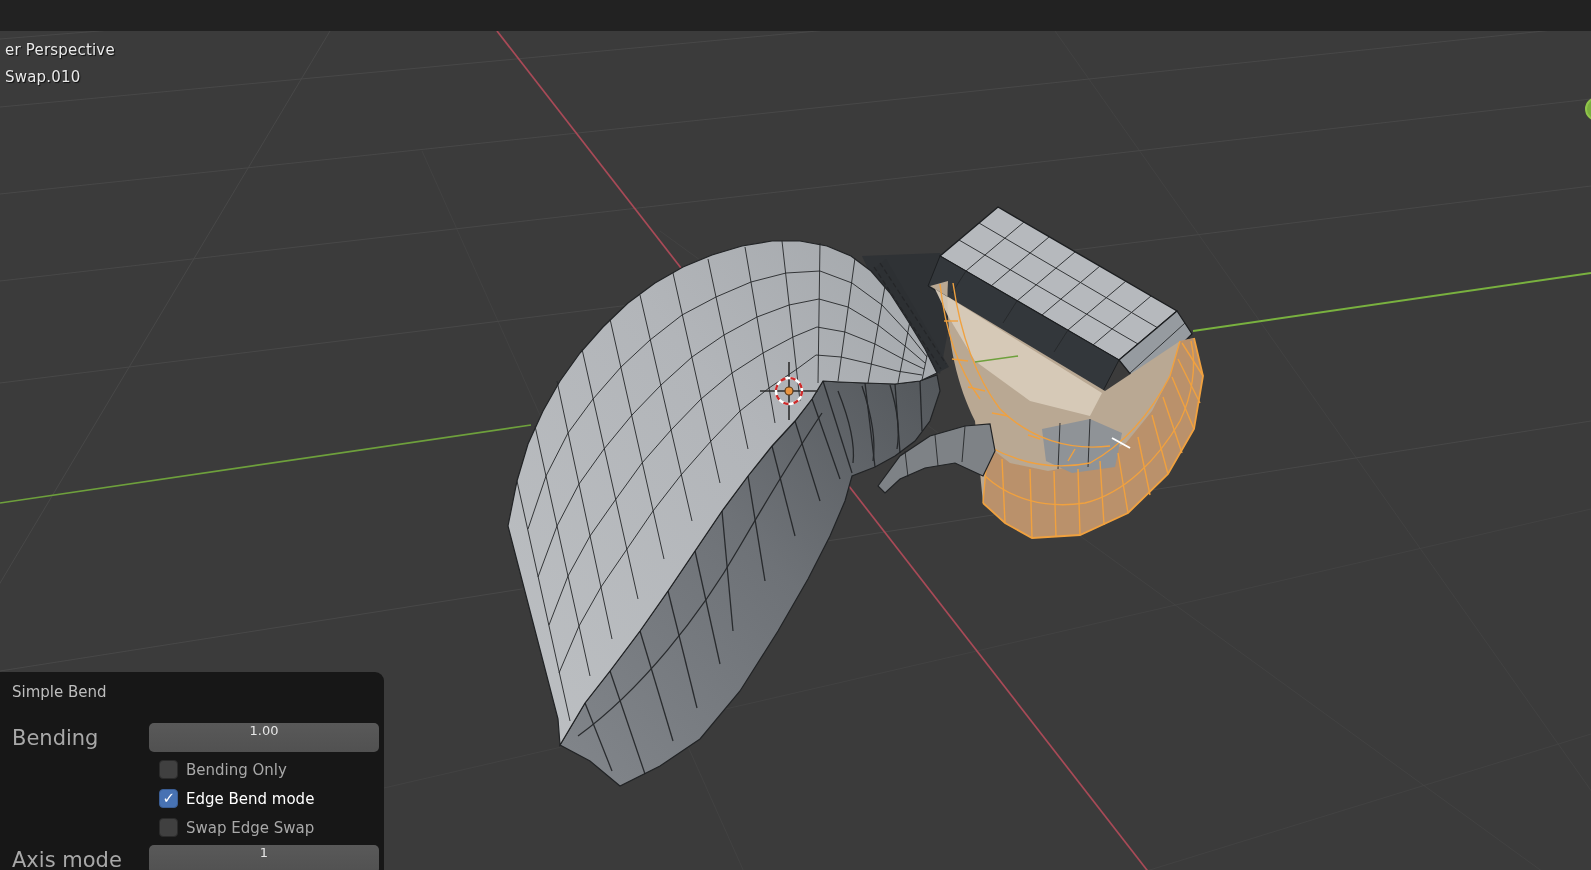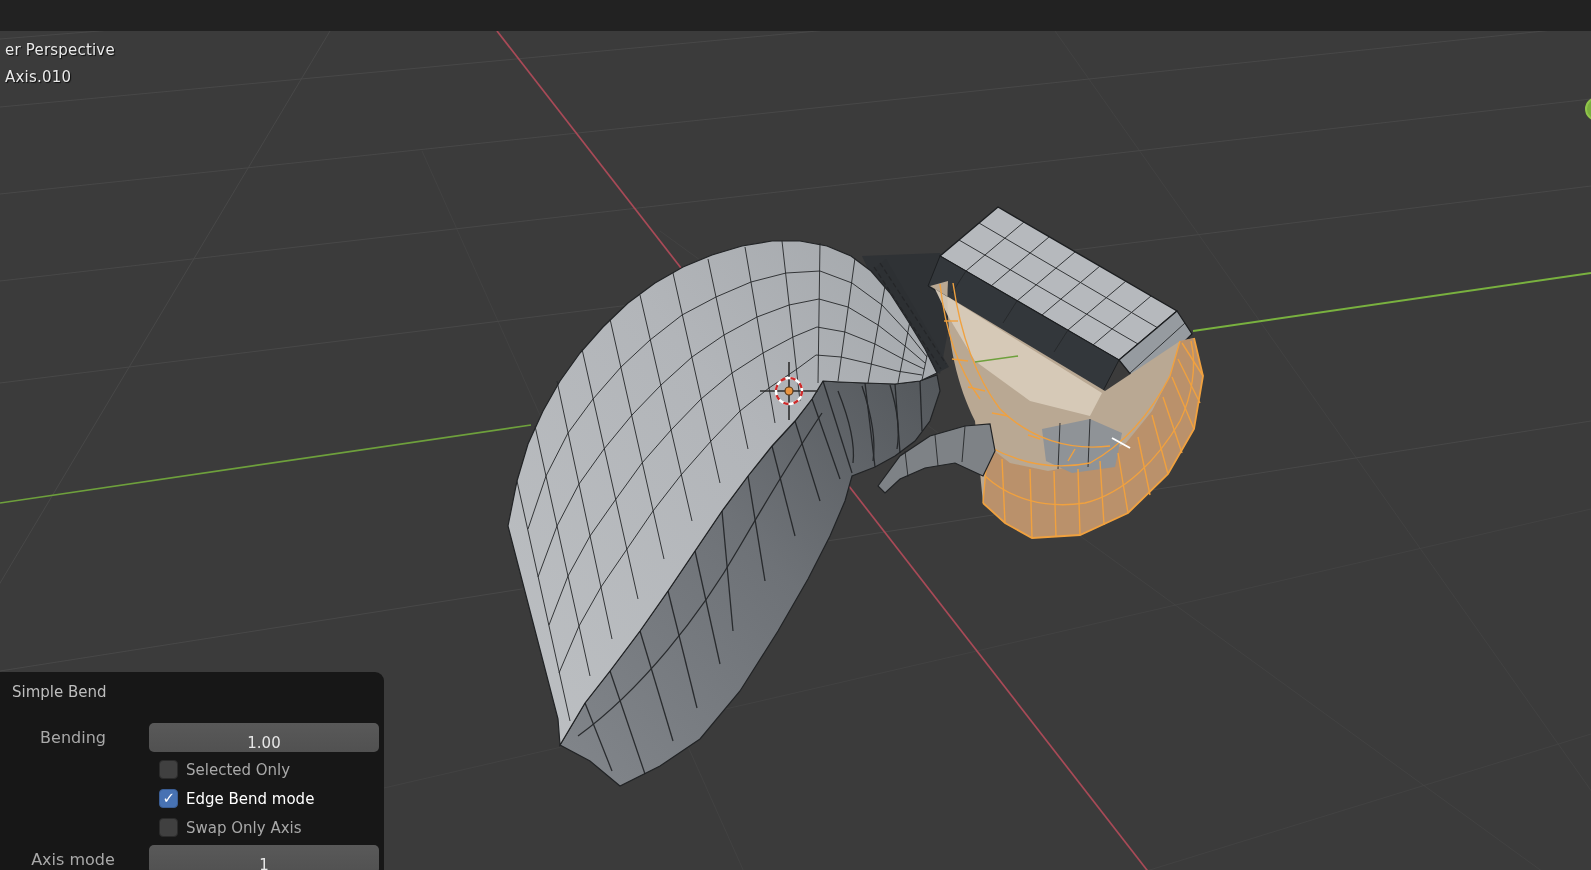--- a/index.html
+++ b/index.html
@@ -27,25 +27,25 @@
   .hud-text{position:absolute;color:var(--header-text);font-size:15px;
     text-shadow:1px 1px 1px rgba(0,0,0,.8);letter-spacing:.2px;}
   #view-label{left:5px;top:10px;}
   #object-label{left:5px;top:37px;}
 
   .redo-panel{position:absolute;left:0;top:641px;width:384px;height:216px;
     background:var(--panel-bg);border-radius:0 9px 9px 0;box-sizing:border-box;
     padding:11px 10px 0 12px;}
   .panel-title{color:var(--title-text);font-size:15px;margin-bottom:22px;}
   .prow{display:flex;align-items:center;margin-bottom:4px;height:29px;}
-  .prow-label{width:137px;text-align:center;padding-right:15px;color:var(--label-text);
-    font-size:16px;flex:none;box-sizing:border-box;}
+  .prow-label{width:137px;text-align:left;padding-right:15px;color:var(--label-text);
+    font-size:21px;flex:none;box-sizing:border-box;}
   .pfield{width:230px;height:29px;border-radius:5px;flex:none;
-    background:linear-gradient(#595959,#515151);display:flex;align-items:flex-end;
-    justify-content:center;color:var(--field-text);font-size:15px;}
+    background:linear-gradient(#595959,#515151);display:flex;align-items:flex-start;
+    justify-content:center;color:var(--field-text);font-size:13px;}
   .cbrow{display:flex;align-items:center;margin:6px 0 6px 147px;height:23px;}
   .checkbox{width:19px;height:19px;border-radius:4px;background:#404040;
     border:1px solid #2b2b2b;box-sizing:border-box;flex:none;position:relative;}
   .cbrow.checked .checkbox{background:var(--checkbox-blue);border-color:#3a5d94;}
   .cbrow.checked .checkbox::after{content:"✓";position:absolute;left:2.5px;top:-1px;
     color:#fff;font-size:15px;font-weight:bold;}
   .cb-label{margin-left:8px;color:var(--label-text);font-size:15px;}
   .cbrow.checked .cb-label{color:#ffffff;}
 
   .bottom-strip{position:absolute;left:0;top:857px;width:1591px;height:5px;
@@ -240,45 +240,45 @@
 
     <g>
       <line class="axis-y" x1="975" y1="331" x2="1018" y2="325"></line>
       <line class="axis-y2" x1="1193" y1="300" x2="1591" y2="242"></line>
     </g>
 
     <circle cx="1597" cy="78" r="11" fill="#79ad3d" stroke="#8fc44a" stroke-width="2"></circle>
   </svg>
 
   <div class="hud-text" id="view-label">er Perspective</div>
-  <div class="hud-text" id="object-label">Axis.010</div>
+  <div class="hud-text" id="object-label">Swap.010</div>
 
   <div class="redo-panel">
     <div class="panel-title">Simple Bend</div>
 
     <div class="prow">
       <div class="prow-label">Bending</div>
       <div class="pfield">
         <span>1.00</span>
       </div>
     </div>
 
     <div class="cbrow">
       <span class="checkbox"></span>
-      <span class="cb-label">Selected Only</span>
+      <span class="cb-label">Bending Only</span>
     </div>
 
     <div class="cbrow checked">
       <span class="checkbox"></span>
       <span class="cb-label">Edge Bend mode</span>
     </div>
 
     <div class="cbrow">
       <span class="checkbox"></span>
-      <span class="cb-label">Swap Only Axis</span>
+      <span class="cb-label">Swap Edge Swap</span>
     </div>
 
     <div class="prow">
       <div class="prow-label">Axis mode</div>
       <div class="pfield">
         <span>1</span>
       </div>
     </div>
   </div>
 

